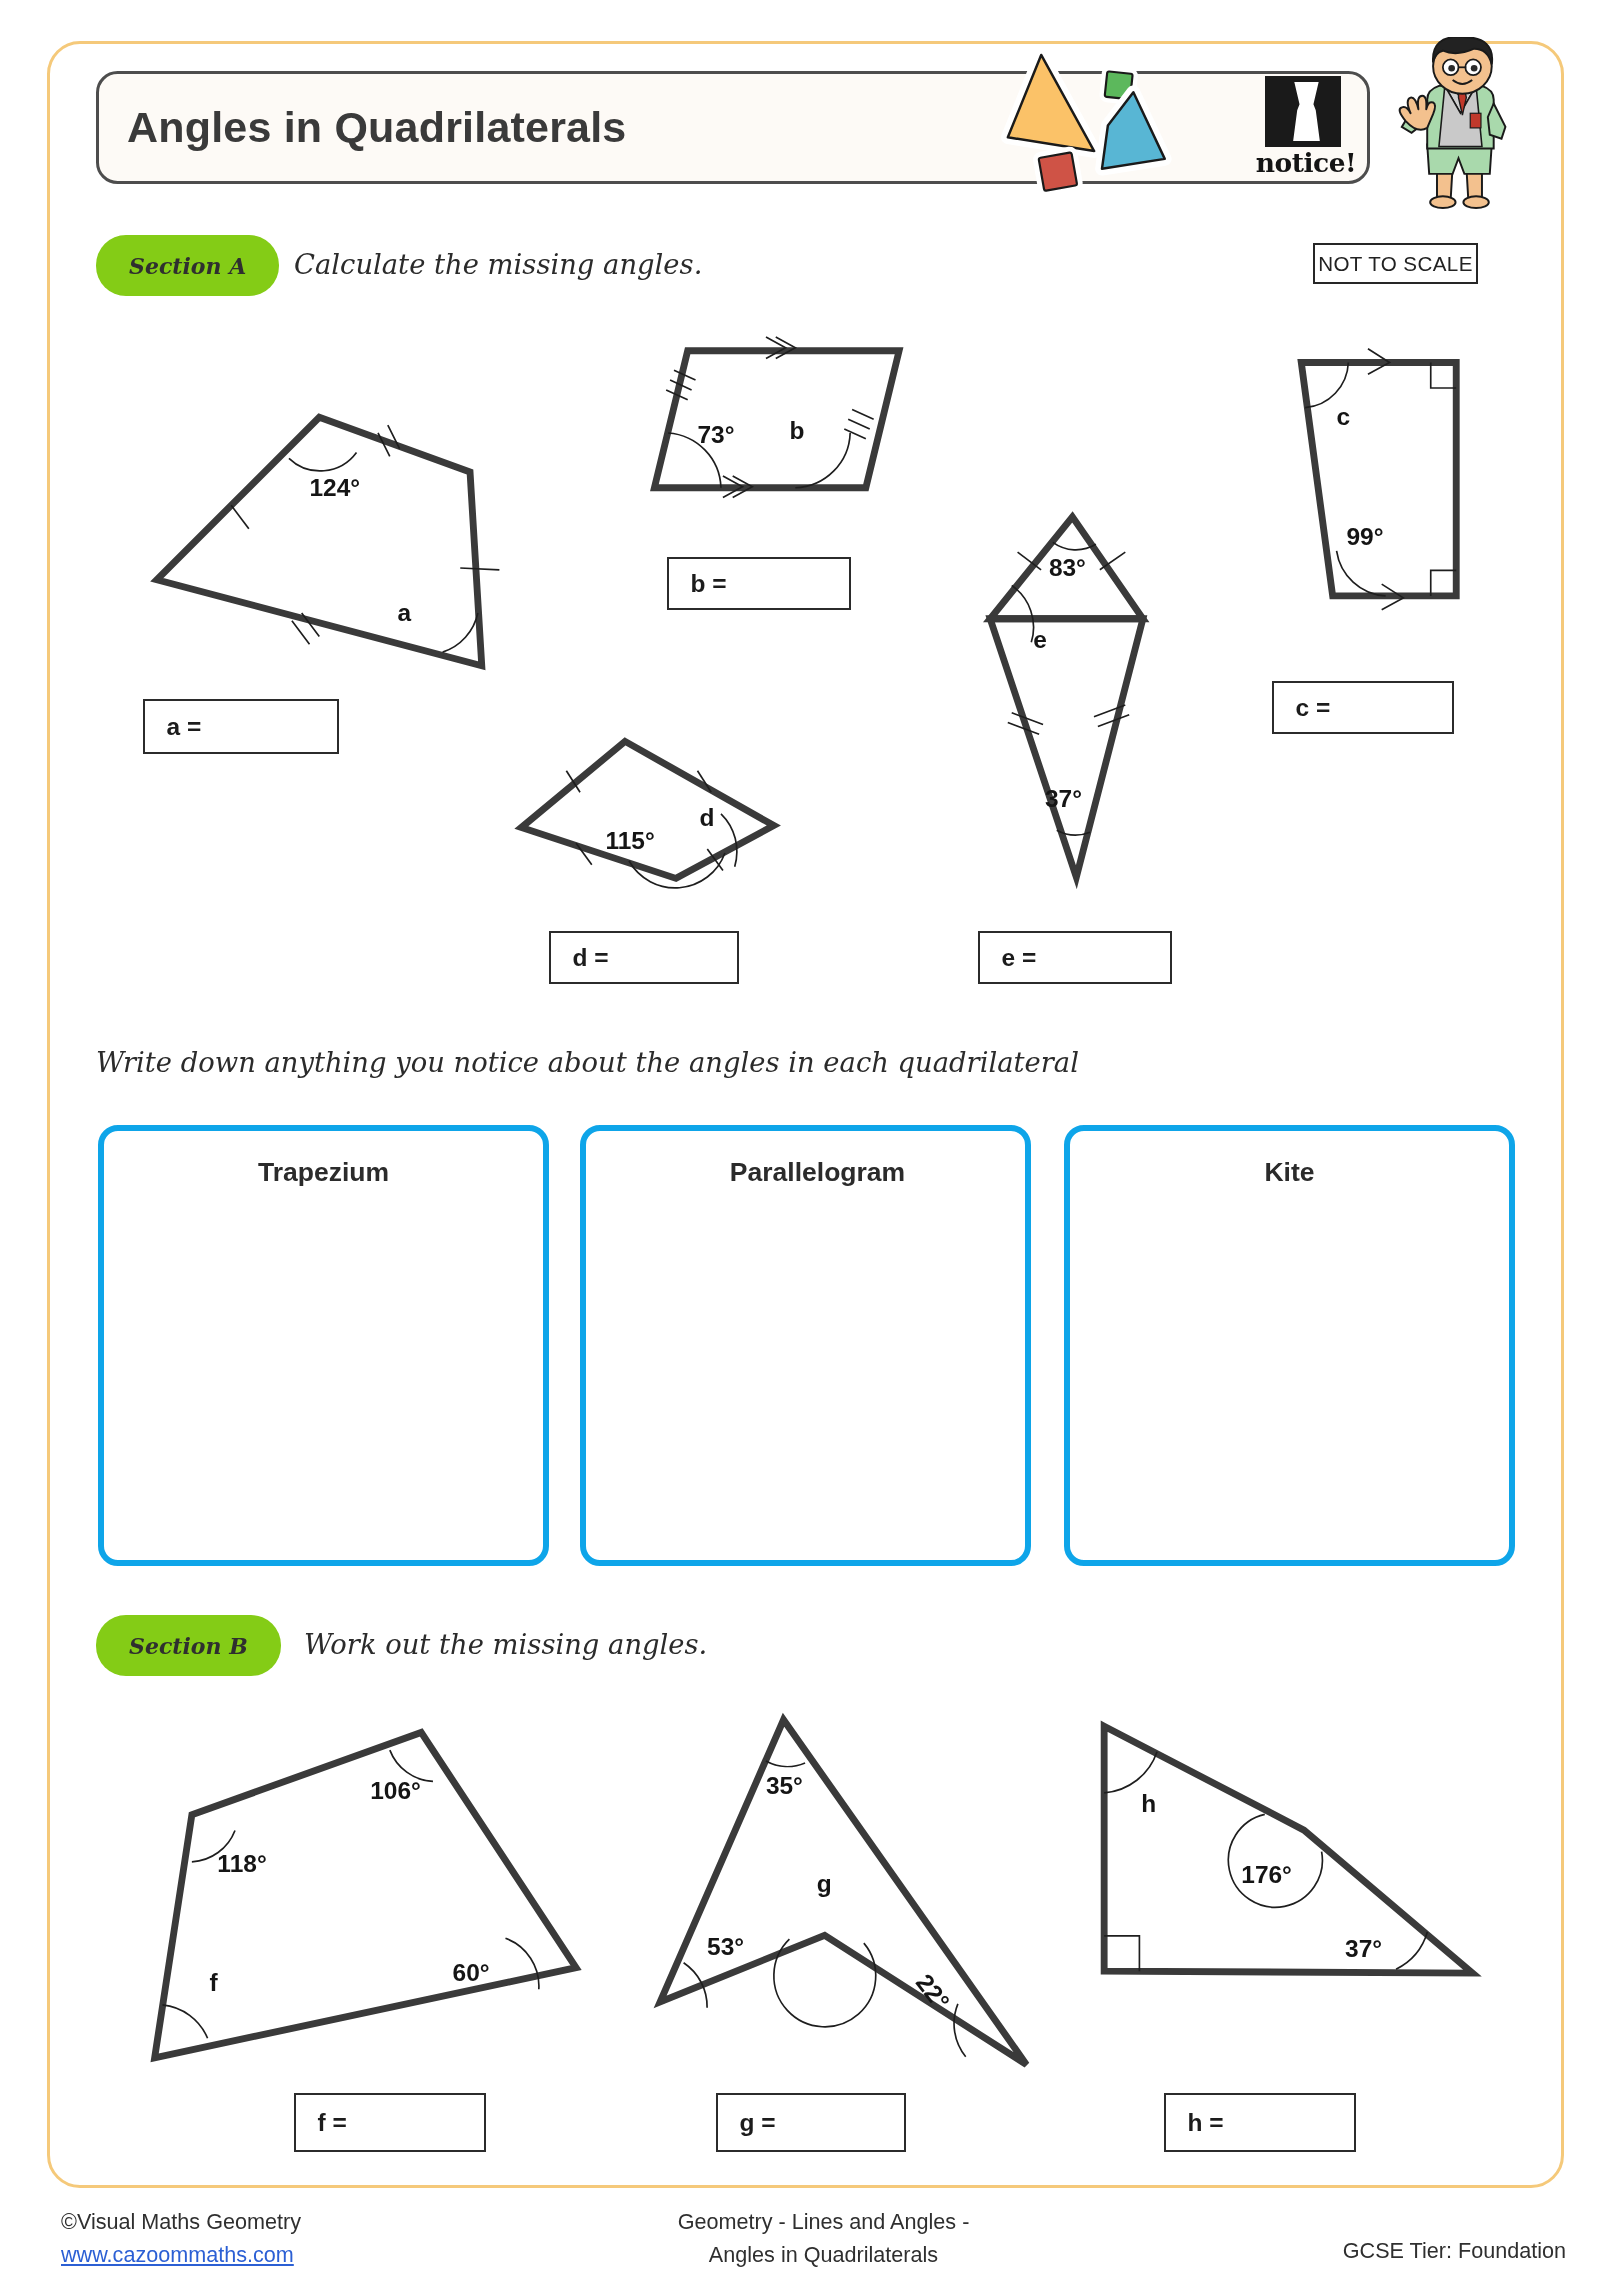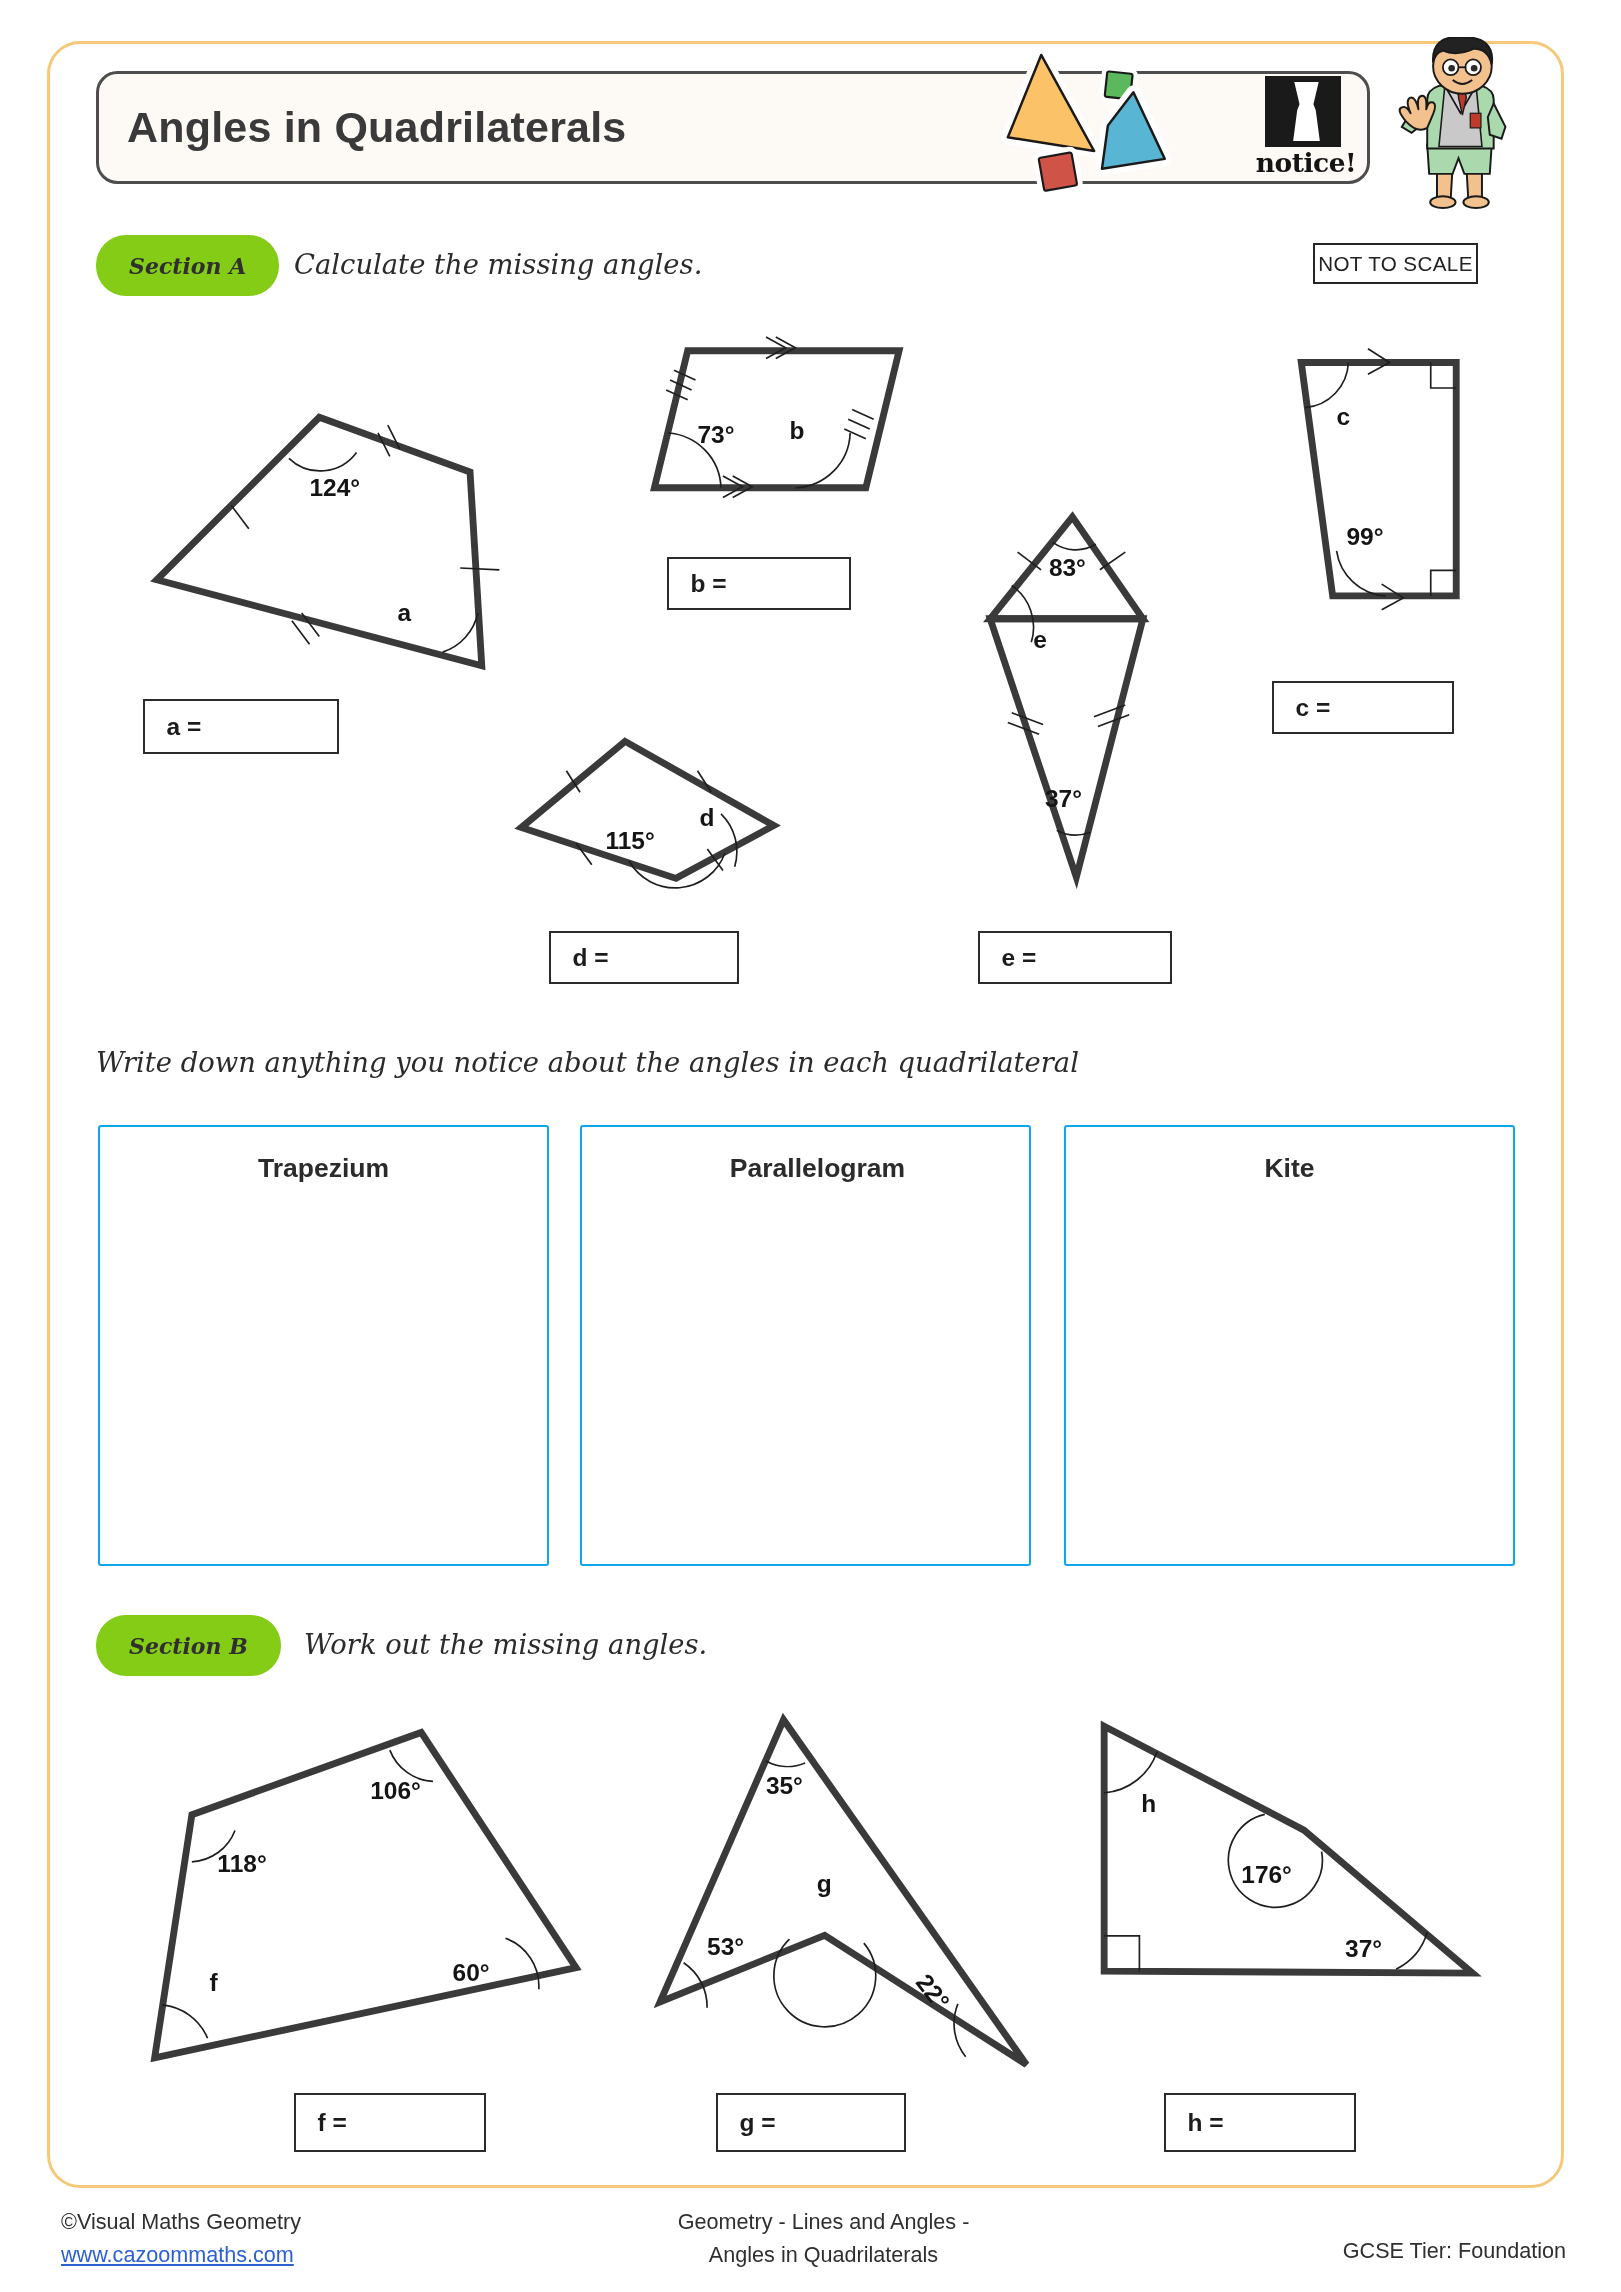--- a/index.html
+++ b/index.html
@@ -70,21 +70,21 @@
 
   
   .ans-box{
     position:absolute;border:2px solid #2b2b2b;box-sizing:border-box;background:#fff;
     display:flex;align-items:center;padding-left:21.6px;
     font-size:24.5px;font-weight:bold;color:#1c1c1c;
   }
 
   
   .note-box{
-    position:absolute;border:2px solid #0ea5e9;border-radius:3px;box-sizing:border-box;
+    position:absolute;border:6px solid #0ea5e9;border-radius:20px;box-sizing:border-box;
     background:#fff;
   }
   .note-label{
     position:absolute;width:100%;top:25.5px;text-align:center;
     font-size:26.5px;font-weight:bold;color:#2b2b2b;
   }
 
   
   .fig{position:absolute;overflow:visible;}
   .fig .outline{fill:none;stroke:#3a3a3a;stroke-width:7;stroke-linejoin:miter;}

